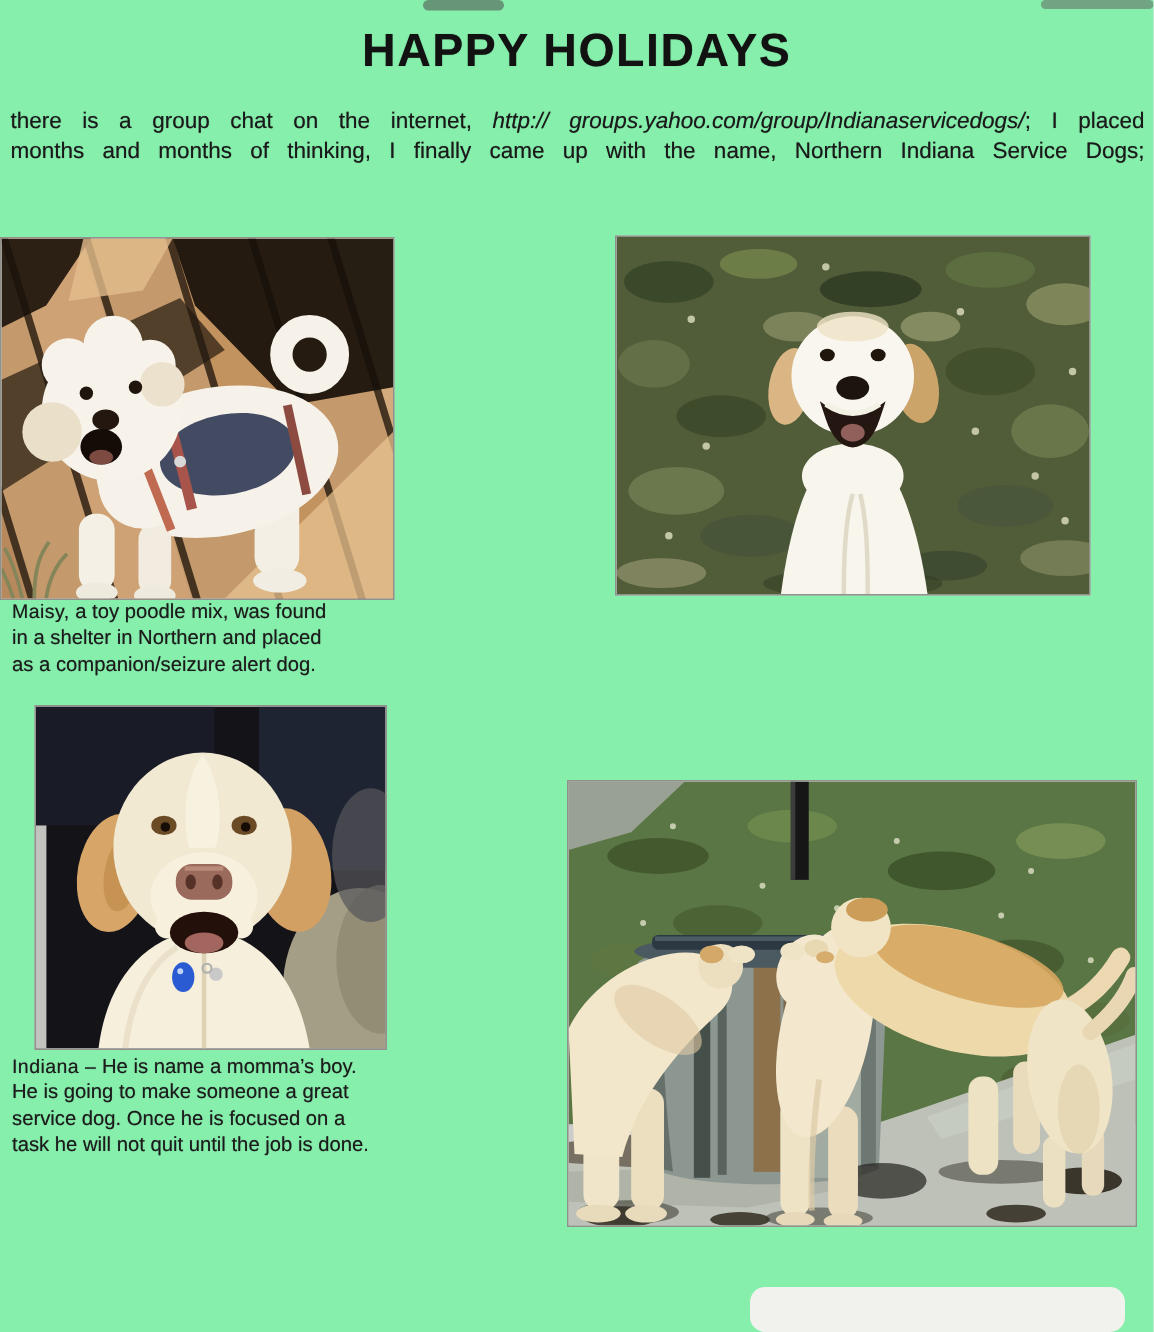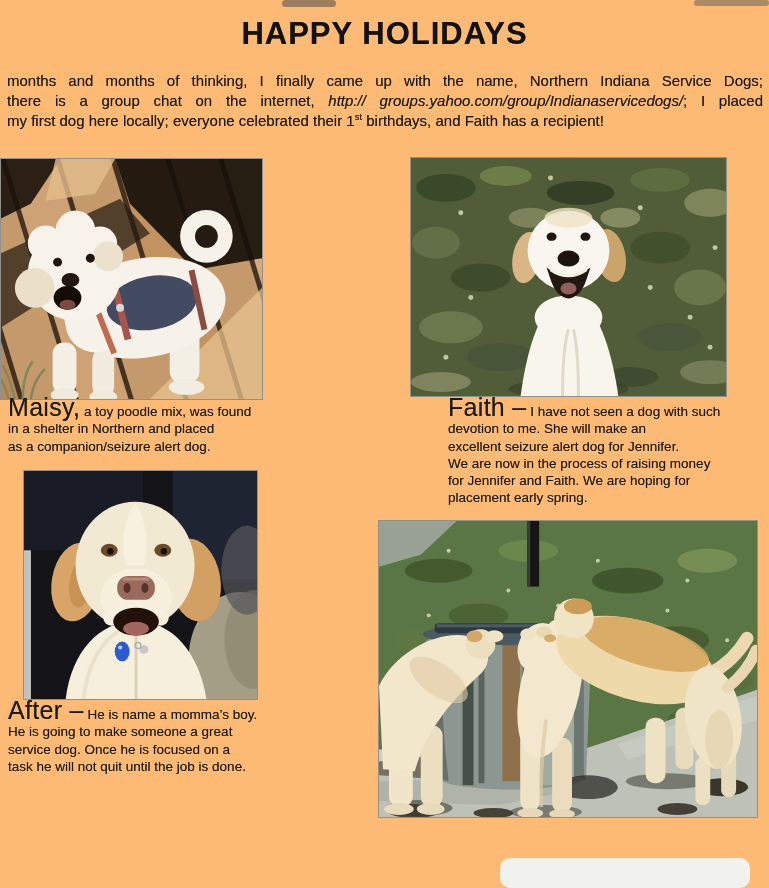--- a/index.html
+++ b/index.html
@@ -1,40 +1,40 @@
 <!DOCTYPE html>
 <html><head>
 <meta charset="utf-8">
 <style>
   * { margin:0; padding:0; box-sizing:border-box; }
   html,body { background:#e8e8e8; }
   .page {
     position:relative; width:769px; height:888px; margin:0 auto;
-    background:#fdba74; overflow:hidden;
+    background:#86efac; overflow:hidden;
     font-family:"Liberation Sans", sans-serif; color:#1e1e1e;
     text-shadow:0 0 .55px rgba(35,35,35,.6);
   }
   .title {
     position:absolute; left:0; top:16px; width:100%;
     text-align:center; font-size:31px; letter-spacing:1px; color:#121212;
   }
   .intro {
     position:absolute; left:7px; top:71px; width:756px;
     font-size:15px; line-height:20px; color:#191919;
   }
   .jline { text-align:justify; text-align-last:justify; }
   .url { font-style:italic; }
   .sup { font-size:9.5px; vertical-align:super; line-height:0; }
   figure { position:absolute; border:1px solid #91918b; overflow:hidden; background:#ccc; }
   figure svg { display:block; width:100%; height:100%; }
   .caption {
     position:absolute; white-space:pre-line;
     font-size:13.5px; line-height:17.3px; color:#1b1b1b;
   }
-  .caption .lead { font-size:25px; letter-spacing:.3px;text-align:right; }
+  .caption .lead { font-size:13px; letter-spacing:.3px;text-align:right; }
   .smudge { position:absolute; border-radius:4px; }
   .smudge.a { left:282px; top:0; width:54px; height:7px; background:#4c4c4c; opacity:.55; }
   .smudge.b { left:694px; top:0; width:75px; height:6px; background:#5a5a5a; opacity:.5; }
   .smudge.c { left:500px; top:858px; width:250px; height:30px; background:#f1f1ee; border-radius:10px; }
   
   .ph-maisy  { left:0;    top:158px; width:263px; height:242px; }
   .ph-faith  { left:410px; top:157px; width:317px; height:240px; }
   .ph-johnny { left:23px;  top:470px; width:235px; height:230px; }
   .ph-litter { left:378px; top:520px; width:380px; height:298px; }
   .cap-maisy  { left:8px;   top:399px; width:280px; }
@@ -46,23 +46,22 @@
 
 <div class="page">
 
   <div class="smudge a"></div>
   <div class="smudge b"></div>
   <div class="smudge c"></div>
 
   <h1 class="title">HAPPY HOLIDAYS</h1>
 
   <div class="intro">
+    <div class="jline"><span>there is a group chat on the internet, </span><span class="url">http:// groups.yahoo.com/group/Indianaservicedogs/</span><span>; I placed</span></div>
     <div class="jline">months and months of thinking, I finally came up with the name, Northern Indiana Service Dogs;</div>
-    <div class="jline"><span>there is a group chat on the internet, </span><span class="url">http:// groups.yahoo.com/group/Indianaservicedogs/</span><span>; I placed</span></div>
-    <div class="lline"><span>my first dog here locally; everyone celebrated their 1</span><span class="sup">st</span><span> birthdays, and Faith has a recipient!</span></div>
   </div>
 
   <figure class="ph-maisy" role="img" aria-label="Maisy, a white toy poodle mix wearing a harness, standing on a sunlit wooden deck">
     <svg viewBox="0 0 263 242" preserveAspectRatio="none">
       <rect width="263" height="242" fill="#c49a6c"></rect>
       <g transform="rotate(-17 130 120)">
         <rect x="-65" y="-90" width="52" height="440" fill="#b8895c"></rect>
         <rect x="42" y="-90" width="50" height="440" fill="#cfa275"></rect>
         <rect x="148" y="-90" width="50" height="440" fill="#c2925f"></rect>
         <rect x="252" y="-90" width="60" height="440" fill="#d4ab7d"></rect>
@@ -157,26 +156,20 @@
       <path d="M136,110 Q158,128 180,110 L176,122 Q170,140 158,141 Q146,140 140,122 Z" fill="#241611"></path>
       <path d="M140,112 Q158,124 176,112" stroke="#f3f0e4" stroke-width="3.5" fill="none"></path>
       <ellipse cx="158" cy="131" rx="8" ry="6" fill="#91605a"></ellipse>
     </svg>
   </figure>
 
   <p class="caption cap-maisy"><span class="lead">Maisy,</span><span> a toy poodle mix, was found
 in a shelter in Northern and placed
 as a companion/seizure alert dog.</span></p>
 
-  <p class="caption cap-faith"><span class="lead">Faith –</span><span> I have not seen a dog with such
-devotion to me.  She will make an
-excellent seizure alert dog for Jennifer.
-We are now in the process of raising money
-for Jennifer and Faith. We are hoping for
-placement early spring.</span></p>
 
   <figure class="ph-johnny" role="img" aria-label="Johnny, a yellow Labrador with tan ears photographed inside a vehicle">
     <svg viewBox="0 0 235 230" preserveAspectRatio="none">
       <rect width="235" height="230" fill="#131318"></rect>
       <rect x="0" y="0" width="120" height="80" fill="#1b1f2b" opacity=".8"></rect>
       <rect x="150" y="0" width="85" height="110" fill="#232939" opacity=".8"></rect>
       <ellipse cx="218" cy="190" rx="52" ry="68" fill="#a59e86"></ellipse>
       <ellipse cx="232" cy="170" rx="30" ry="50" fill="#8f8872" opacity=".8"></ellipse>
       <ellipse cx="225" cy="100" rx="26" ry="45" fill="#55555a" opacity=".7"></ellipse>
       <rect x="0" y="80" width="7" height="150" fill="#d6d6d2" opacity=".9"></rect>
@@ -290,18 +283,18 @@
       <path d="M332,154 Q356,142 370,118" stroke="#ecd9b2" stroke-width="13" fill="none" stroke-linecap="round"></path>
 
       <rect x="318" y="238" width="15" height="48" rx="7" fill="#ece0c2"></rect>
       <rect x="344" y="232" width="15" height="46" rx="7" fill="#e7dabc"></rect>
       <ellipse cx="336" cy="198" rx="28" ry="52" fill="#f0e4c6" transform="rotate(-8 336 198)"></ellipse>
       <ellipse cx="342" cy="220" rx="14" ry="30" fill="#dcc9a4" opacity=".5"></ellipse>
       <path d="M350,168 Q372,150 379,130" stroke="#e9d7b3" stroke-width="11" fill="none" stroke-linecap="round"></path>
     </svg>
   </figure>
 
-  <p class="caption cap-johnny"><span class="lead">After –</span><span> He is name a momma’s boy.
+  <p class="caption cap-johnny"><span class="lead">Indiana –</span><span> He is name a momma’s boy.
 He is going to make someone a great
 service dog.  Once he is focused on a
 task he will not quit until the job is done.</span></p>
 
 </div>
 
 </body></html>

